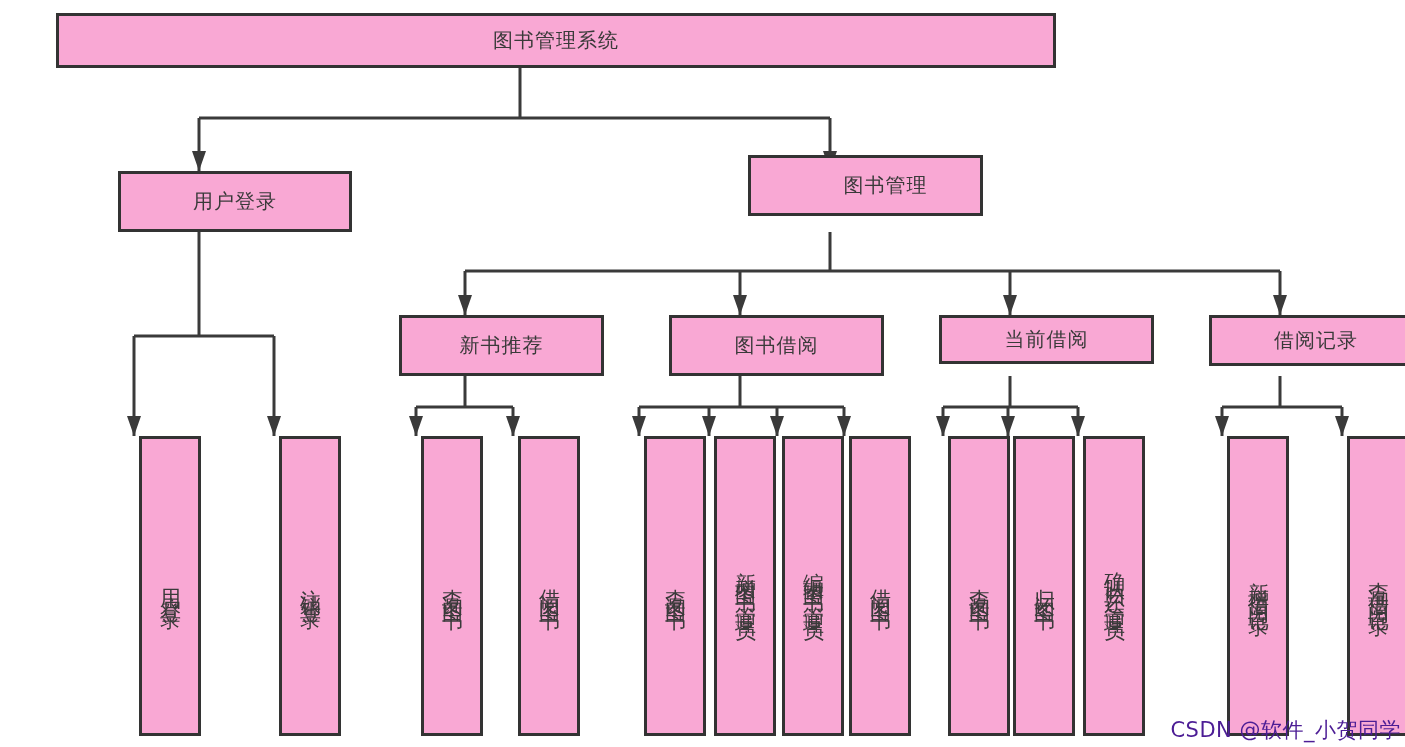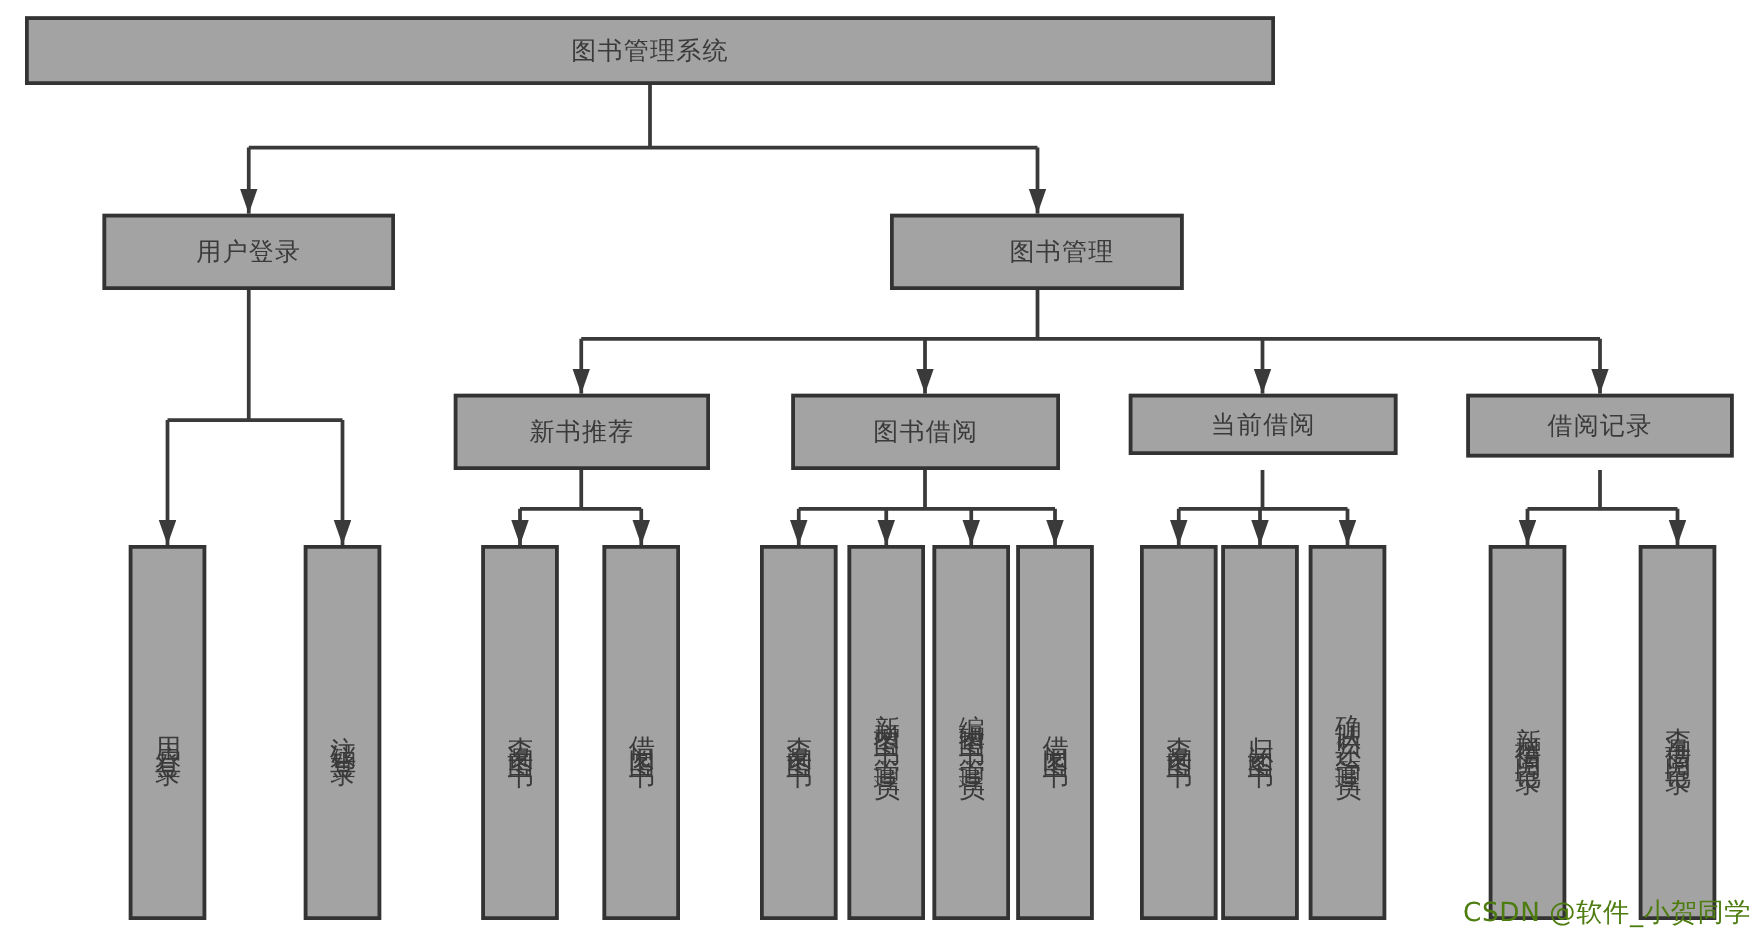--- a/index.html
+++ b/index.html
@@ -3,36 +3,37 @@
 <meta charset="utf-8">
 <style>
   html,body{margin:0;padding:0;background:#ffffff;}
   body{font-family:"DejaVu Sans","Liberation Sans",sans-serif;}
   #stage{position:relative;width:1405px;height:747px;background:#ffffff;overflow:hidden;}
   #connectors{position:absolute;left:0;top:0;width:1405px;height:747px;}
   .node{
     position:absolute;
     box-sizing:border-box;
     border:3px solid #333333;
-    background:#a3a3a3;
+    background:#f9a8d4;
     display:flex;align-items:center;justify-content:center;
     color:#3a3a3a;
     z-index:2;
+    margin-left:36px;
   }
   .h-node{font-size:20px;letter-spacing:1px;white-space:nowrap;}
   .leaf{
     top:436px;width:62px;height:300px;
     writing-mode:vertical-rl;
     font-size:21px;
     letter-spacing:7px;
     line-height:1.0;
   }
   .watermark{
     position:absolute;right:4px;bottom:3px;
-    color:#4d7c0f;font-size:21px;letter-spacing:0.5px;
+    color:#4c1d95;font-size:21px;letter-spacing:0.5px;
     z-index:3;white-space:nowrap;
   }
   line,path.trunk{stroke:#3a3a3a;stroke-width:3;fill:none;}
 </style>
 </head>
 <body>
 
 <div id="stage">
 
   <svg id="connectors" viewBox="0 0 1405 747" xmlns="http://www.w3.org/2000/svg">
@@ -86,21 +87,21 @@
     <g>
       <path class="trunk" d="M1280,376 V407 M1222,407 H1342"></path>
       <line x1="1222" y1="407" x2="1222" y2="436" marker-end="url(#arrow)"></line>
       <line x1="1342" y1="407" x2="1342" y2="436" marker-end="url(#arrow)"></line>
     </g>
   </svg>
 
   <div class="node h-node" style="left:20px;top:13px;width:1000px;height:55px;">图书管理系统</div>
 
   <div class="node h-node" style="left:82px;top:171px;width:234px;height:61px;">用户登录</div>
-  <div class="node h-node" style="left:712px;top:171px;width:235px;height:61px;padding-left:40px;">图书管理</div>
+  <div class="node h-node" style="left:712px;top:155px;width:235px;height:61px;padding-left:40px;">图书管理</div>
 
   <div class="node h-node" style="left:633px;top:315px;width:215px;height:61px;">图书借阅</div>
   <div class="node h-node" style="left:363px;top:315px;width:205px;height:61px;">新书推荐</div>
   <div class="node h-node" style="left:903px;top:315px;width:215px;height:49px;">当前借阅</div>
   <div class="node h-node" style="left:1173px;top:315px;width:214px;height:51px;">借阅记录</div>
 
   <div class="node leaf" style="left:103px;">用户登录</div>
   <div class="node leaf" style="left:243px;">注销登录</div>
 
   <div class="node leaf" style="left:385px;">查询图书</div>

